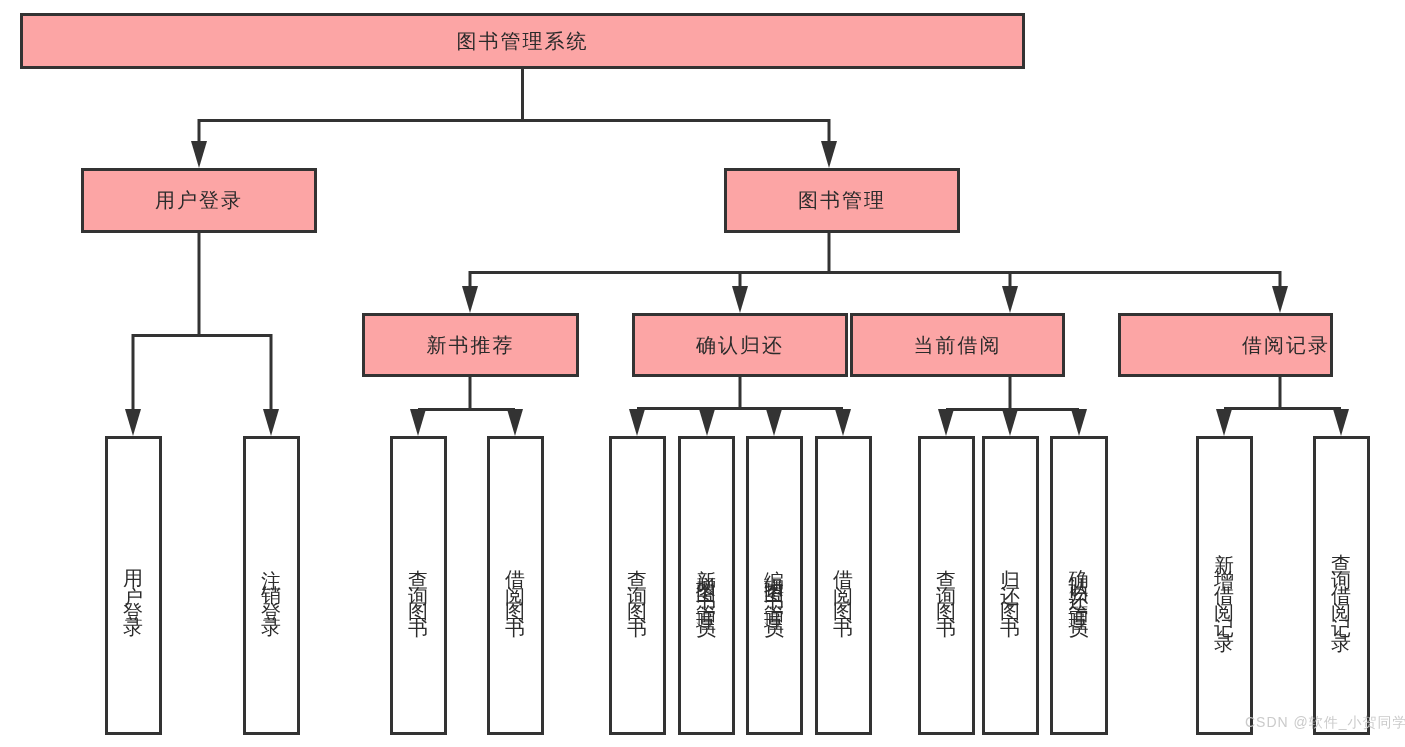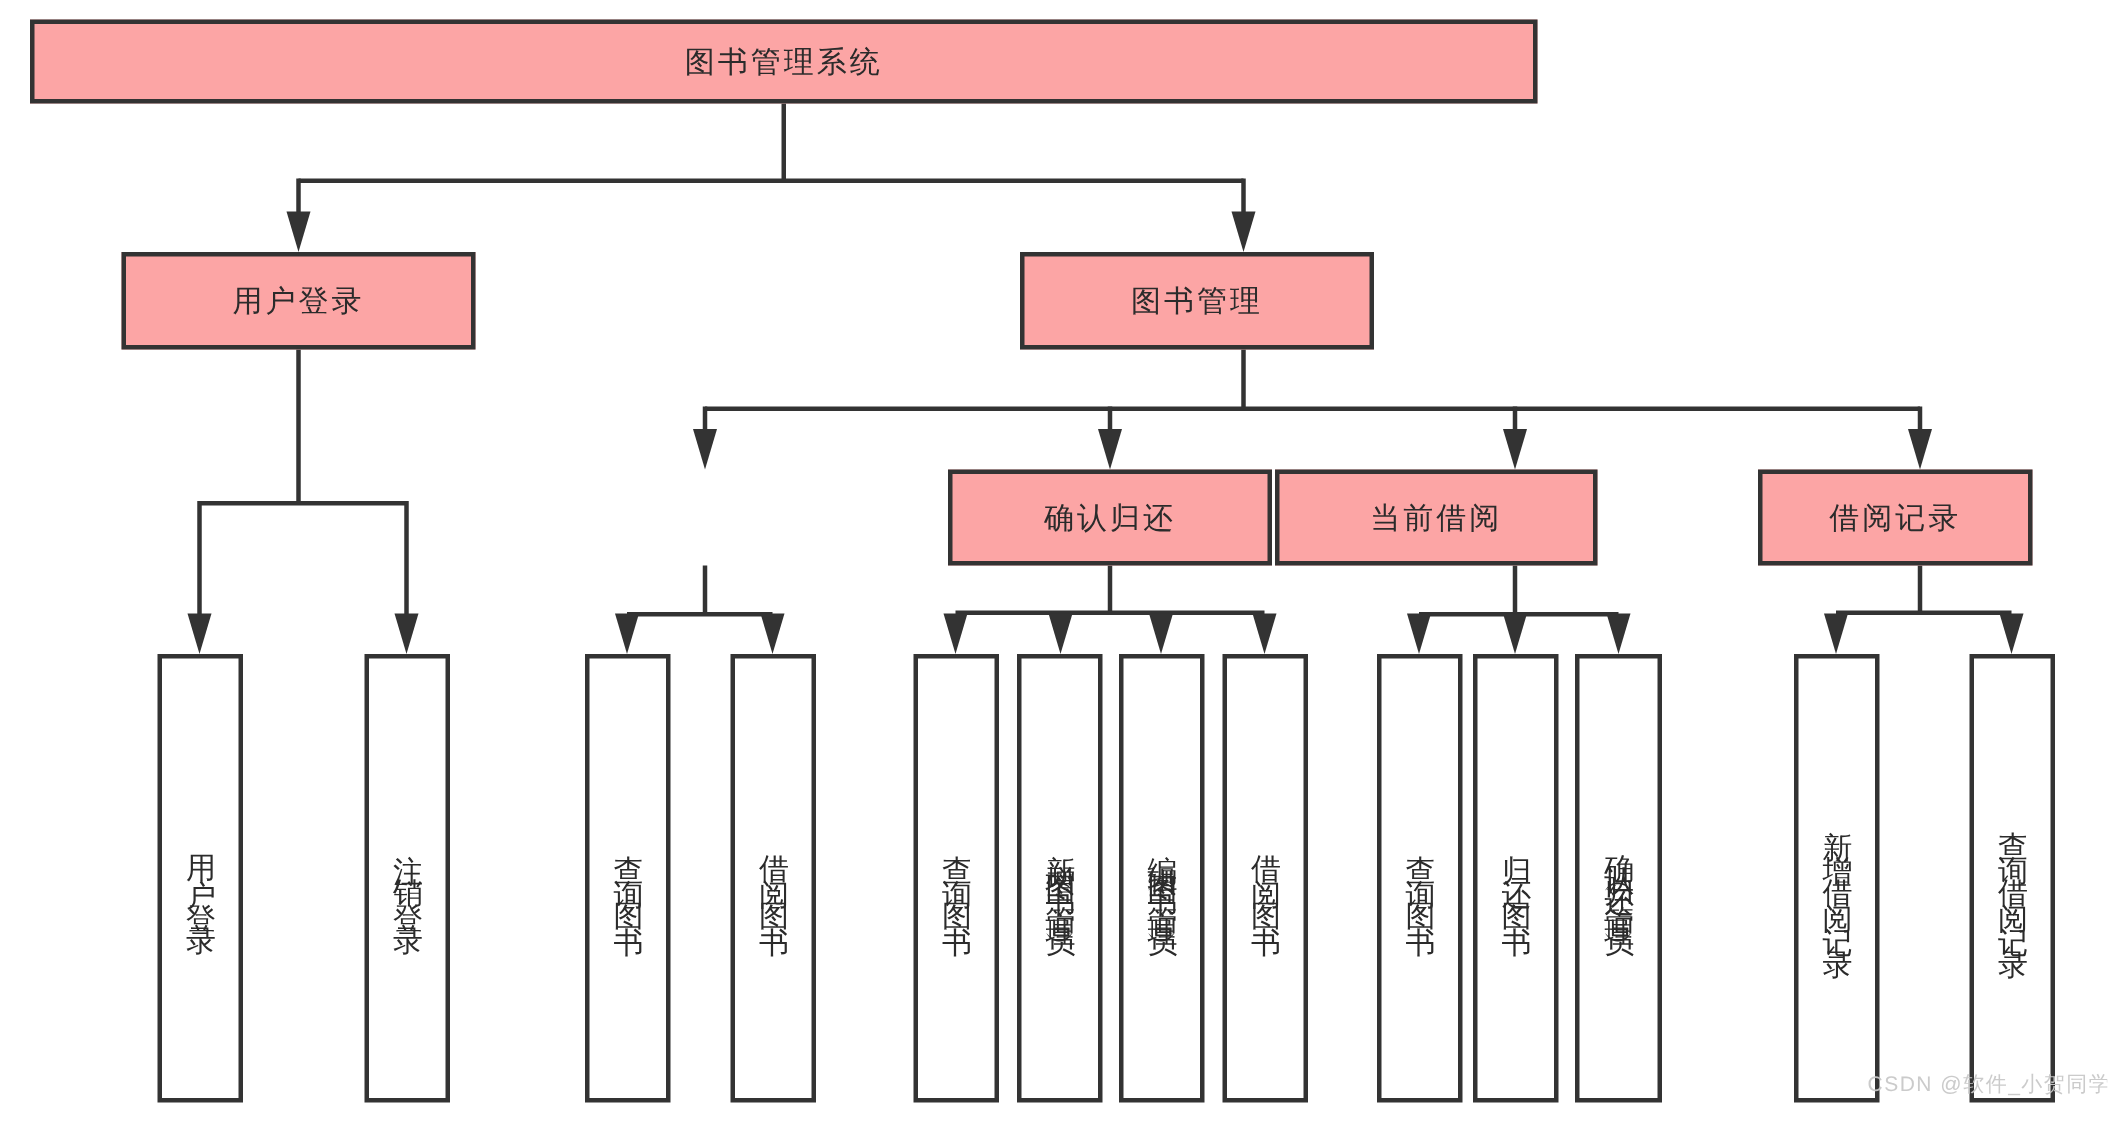--- a/index.html
+++ b/index.html
@@ -122,31 +122,34 @@
     </g>
   </svg>
 
   <div class="box" style="left:20px; top:13px; width:1005px; height:56px;">
     <span>图书管理系统</span>
   </div>
 
   <div class="box" style="left:81px; top:168px; width:236px; height:65px;">
     <span>用户登录</span>
   </div>
-  <div class="box" style="left:680px; top:168px; width:236px; height:65px;">
+  <div class="box" style="left:724px; top:168px; width:236px; height:65px;">
     <span>图书管理</span>
   </div>
 
+  <div class="box" style="left:362px; top:313px; width:217px; height:64px;">
+    <span>新书推荐</span>
+  </div>
   <div class="box" style="left:632px; top:313px; width:216px; height:64px;">
     <span>确认归还</span>
   </div>
   <div class="box" style="left:850px; top:313px; width:215px; height:64px;">
     <span>当前借阅</span>
   </div>
-  <div class="box" style="left:1172px; top:313px; width:183px; height:64px;">
+  <div class="box" style="left:1118px; top:313px; width:215px; height:64px;justify-content:flex-end;">
     <span>借阅记录</span>
   </div>
 
   <div class="vbox" style="left:105px; top:436px; width:57px; height:299px;">
     <span class="vtext">用户登录</span>
   </div>
   <div class="vbox" style="left:243px; top:436px; width:57px; height:299px;">
     <span class="vtext">注销登录</span>
   </div>
   <div class="vbox" style="left:390px; top:436px; width:57px; height:299px;">

